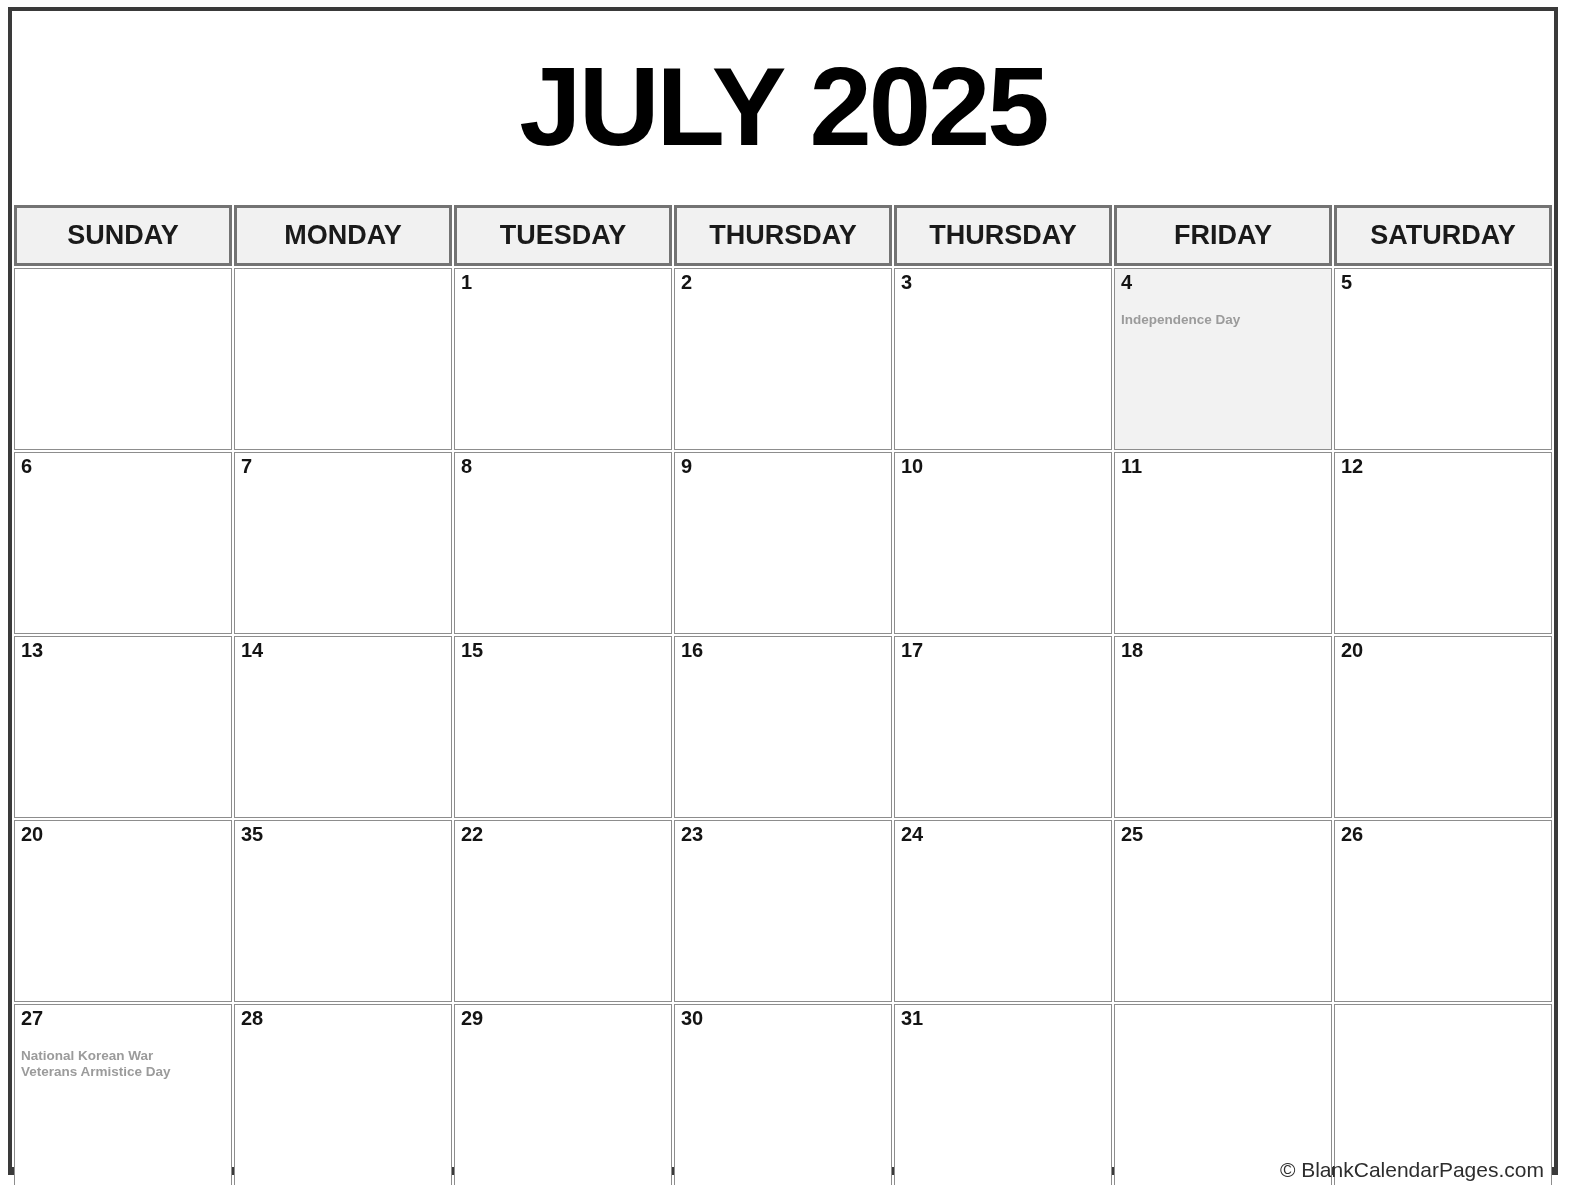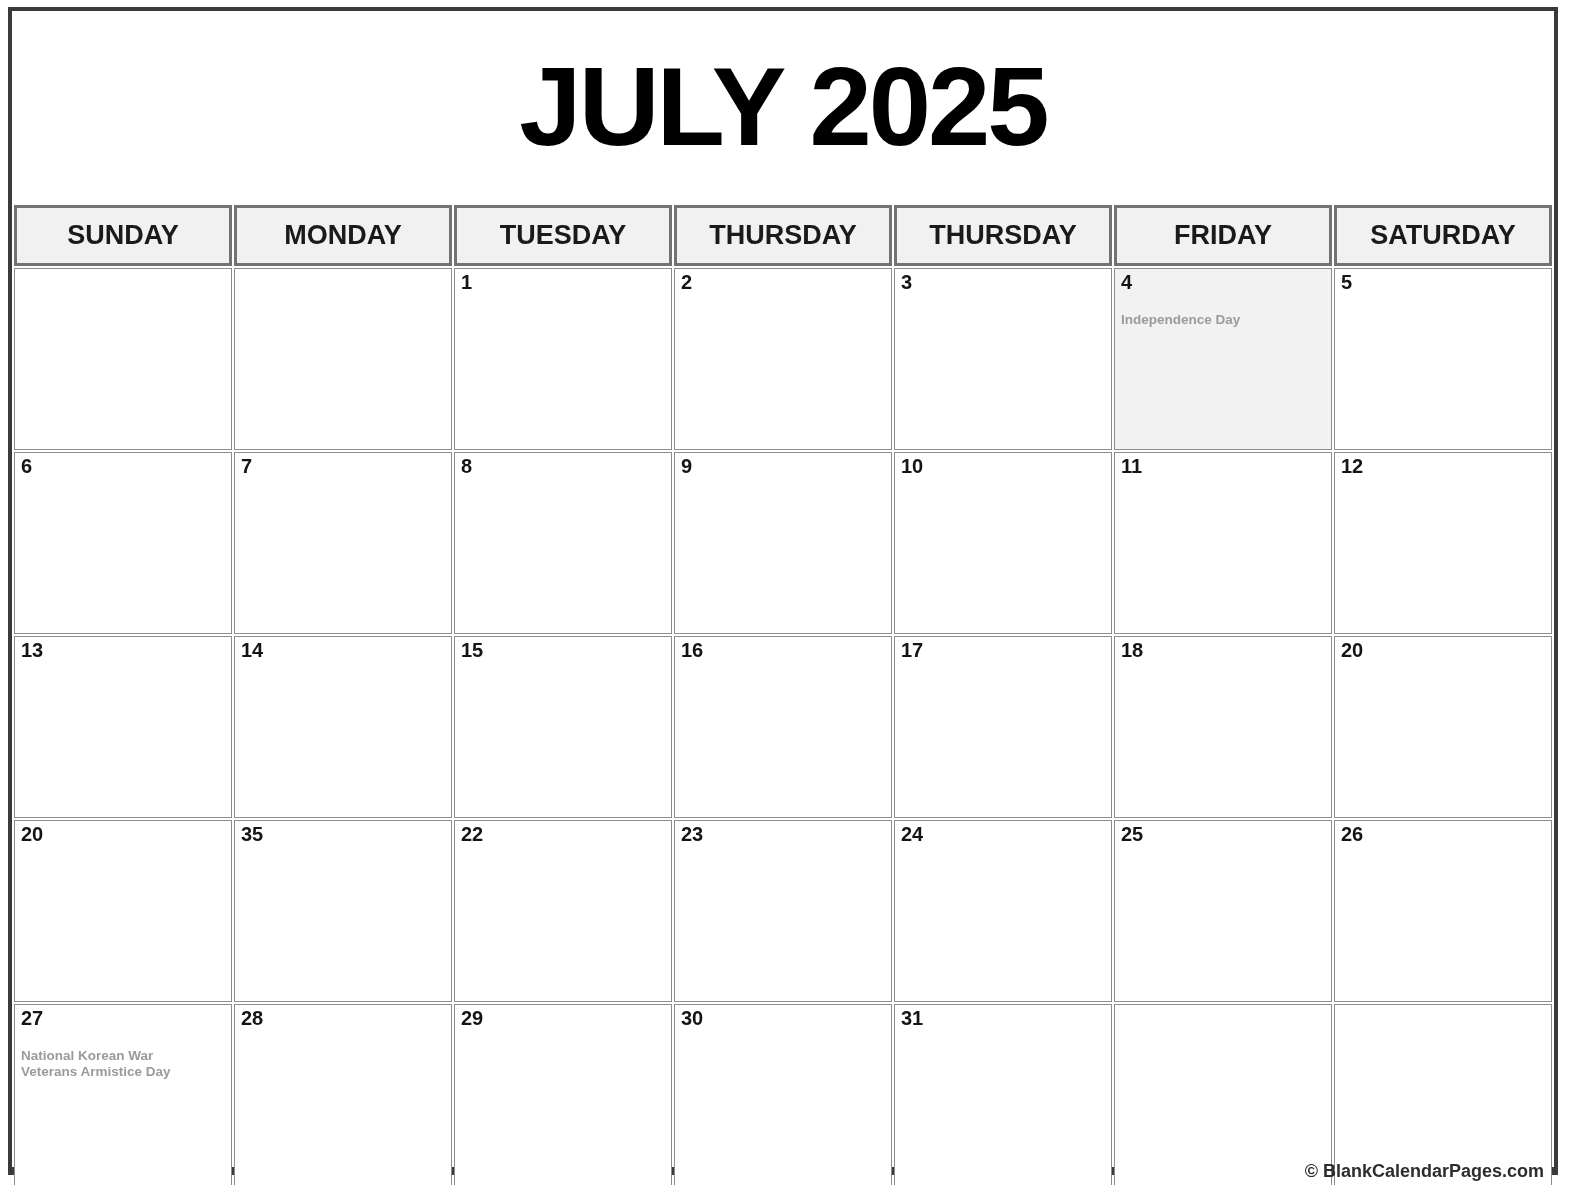--- a/index.html
+++ b/index.html
@@ -69,22 +69,22 @@
     font-weight: bold;
     color: #9b9b9b;
     max-width: 175px;
     line-height: 1.22;
     margin-top: 18px;
   }
   .copyright {
     position: absolute;
     right: 7px;
     bottom: 3px;
-    font-size: 18px;
-    font-weight: bold;
+    font-size: 21px;
+    font-weight: normal;
     color: #2d2d2d;
     white-space: nowrap;
   }
 </style>
 </head>
 <body>
 
 <div class="page">
 
   <div class="title-band">

